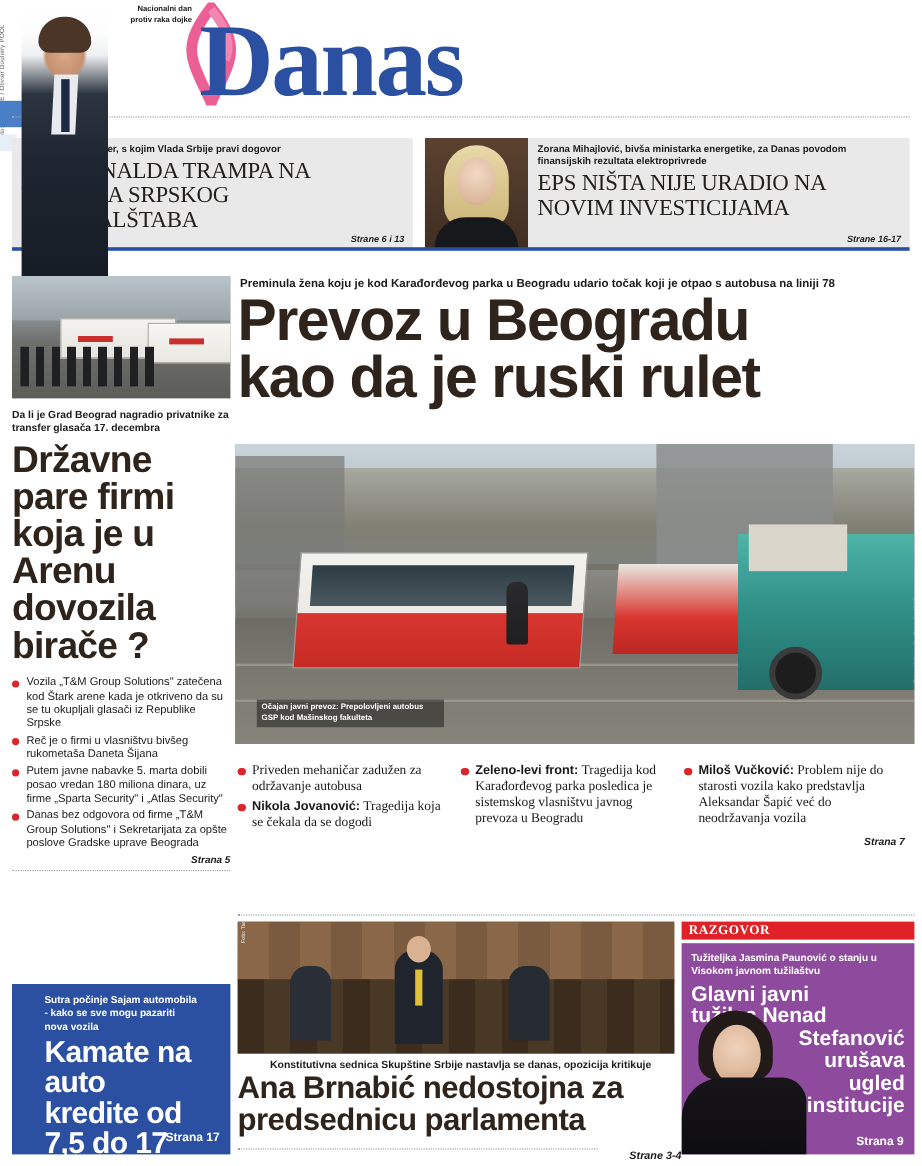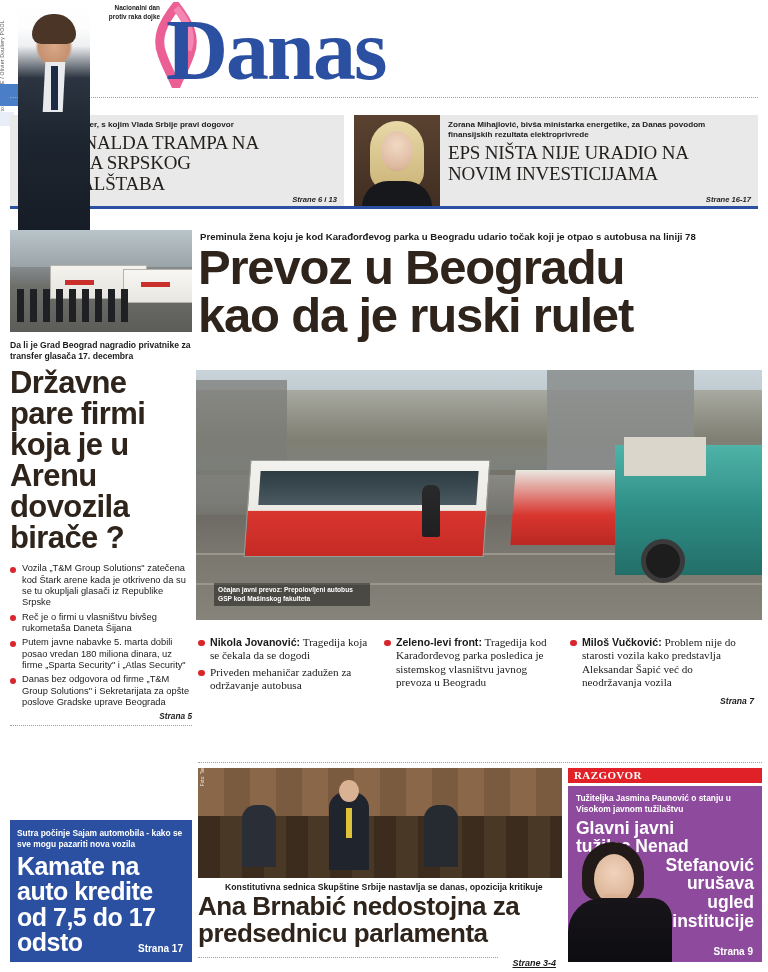--- a/index.html
+++ b/index.html
@@ -240,21 +240,21 @@
   .bullet::before {
     content:""; position:absolute; left:0; top:3.4px;
     width:6px; height:6px; border-radius:50%; background:#d8262c;
   }
   .lcol-page { text-align:right; font-size: 8.3px; font-weight:bold; font-style:italic; margin-top:2px;}
   .dot-rule { border-top:1px dotted #9aa0a6; margin-top:4px; }
 
   
   .blue-box {
     position:absolute; left:10px; top:820px; width:182px; height:142px;
-    background:#2b50a1; color:#fff; padding: 8px 7px; box-sizing:border-box;
+    background:#2b50a1; color:#fff; padding: 8px 27px; box-sizing:border-box;
   }
   .blue-kicker { font-size:8.4px; line-height:1.3; font-weight:600; }
   .blue-head { margin-top:4px; font-size:25px; line-height:1.02; font-weight:bold; letter-spacing:-0.5px;}
   .blue-page { position:absolute; right:9px; bottom:8px; font-size:10px; font-weight:bold;margin-top:11px;}
 
   
   .midcols { position:absolute; left:198px; top:636px; width:564px; display:flex; gap:8px; }
   .midcol { width: 178px; }
   .midcol:nth-child(3) { width: 184px; }
   .mbullet { position:relative; padding-left:12px; font-family:"Liberation Serif", serif;
@@ -282,21 +282,21 @@
   .parl-photo .p2{position:absolute; left:12%; top:34%; width:34px; height:62px; background:#2a2e36;
     border-radius:14px 14px 0 0;}
   .parl-photo .p3{position:absolute; left:62%; top:34%; width:34px; height:62px; background:#262a31;
     border-radius:14px 14px 0 0;}
   .parl-credit{ position:absolute; left:2px; top:18px; font-size:4.6px; color:#eee;
     transform:rotate(-90deg); transform-origin:left top; white-space:nowrap;}
   .parl-kicker{ position:absolute; left:200px; top:882px; width:360px;
     font-size:8.7px; font-weight:600; color:#1b1b1b;margin-left:25px;}
   .parl-head{ position:absolute; left:198px; top:893px; width:368px;
     font-size:26px; line-height:1.03; font-weight:bold; color:#2e241c; letter-spacing:-0.5px;}
-  .parl-page{ position:absolute; right:212px; bottom:4px; font-size:9px; font-weight:bold; font-style:italic;text-decoration:underline;}
+  .parl-page{ position:absolute; right:200px; bottom:4px; font-size:9px; font-weight:bold; font-style:italic;}
   .parl-rule{ position:absolute; left:198px; bottom:14px; width:300px; border-top:1px dotted #9aa0a6;}
 
   
   .razgovor-bar {
     position:absolute; left:568px; top:768px; width:194px; height:15px;
     background:#e02127; color:#fff;
     font-family:"Liberation Serif",serif; font-weight:bold; font-size:11px;
     padding-left:6px; box-sizing:border-box; letter-spacing:.4px; line-height:15px;
   }
   .razgovor {
@@ -438,25 +438,25 @@
 
   <div class="blue-box">
     <div class="blue-kicker">Sutra počinje Sajam automobila - kako se sve mogu pazariti nova vozila</div>
     <div class="blue-head">Kamate na auto kredite od 7,5 do 17 odsto</div>
     <div class="blue-page">Strana 17</div>
   </div>
 
   <div class="midcols">
     <div class="midcol">
       <div class="mbullet">
+        <span>Priveden mehaničar zadužen za održavanje autobusa</span>
+      </div>
+      <div class="mbullet">
         <b>Nikola Jovanović:</b>
         <span>Tragedija koja se čekala da se dogodi</span>
-      </div>
-      <div class="mbullet">
-        <span>Priveden mehaničar zadužen za održavanje autobusa</span>
       </div>
     </div>
     <div class="midcol">
       <div class="mbullet">
         <b>Zeleno-levi front:</b>
         <span>Tragedija kod Karađorđevog parka posledica je sistemskog vlasništvu javnog prevoza u Beogradu</span>
       </div>
     </div>
     <div class="midcol">
       <div class="mbullet">

